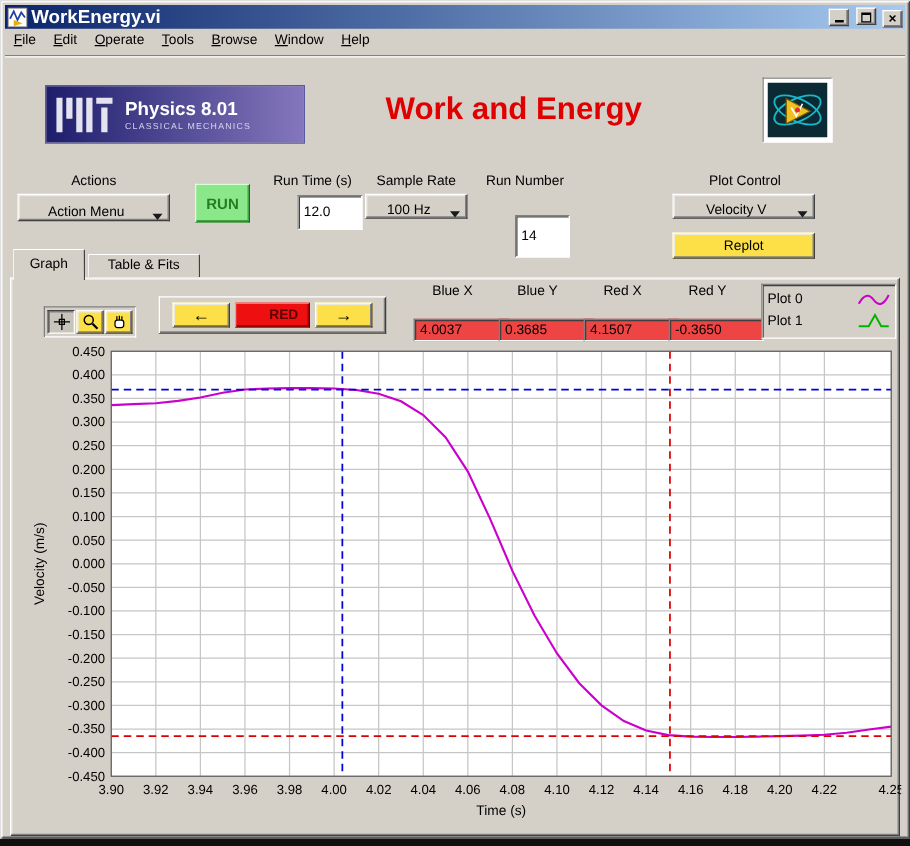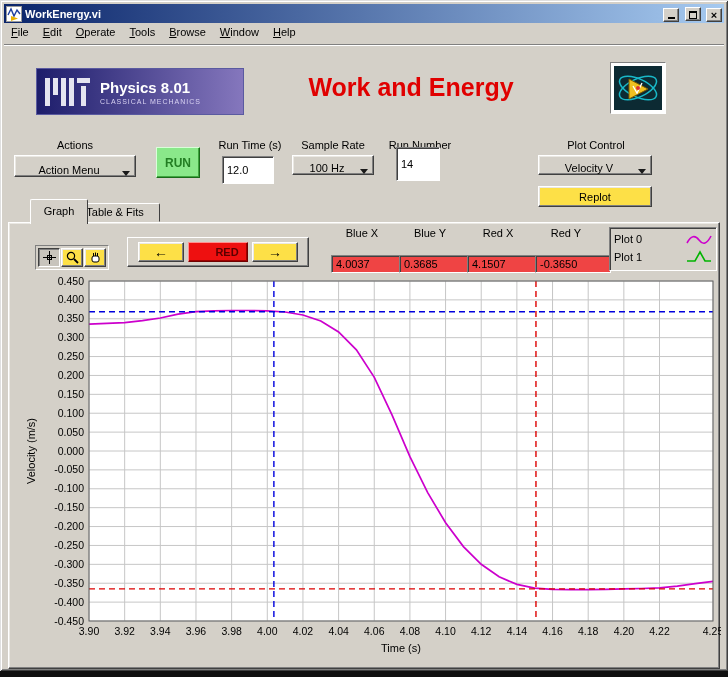--- a/index.html
+++ b/index.html
@@ -1,21 +1,21 @@
 <!DOCTYPE html>
 <html><head>
 <meta charset="utf-8">
 <style>
   html,body{margin:0;padding:0;background:#101010;font-family:"Liberation Sans",sans-serif;}
   .window{position:relative;width:728px;height:671px;background:#d4d0c8;
     box-shadow:inset 1px 1px 0 #dfdfdf,inset -1px -1px 0 #404040,inset 2px 2px 0 #fff,inset -2px -2px 0 #808080;}
   
   .titlebar{position:absolute;left:4px;top:4px;right:4px;height:19px;
     background:linear-gradient(90deg,#0a246a,#a6caf0);display:flex;align-items:center;gap:3px;padding:0 2px;box-sizing:border-box;}
-  .title-text{color:#fff;font-size:11px;font-weight:bold;flex:1;}
+  .title-text{color:#fff;font-size:15px;font-weight:bold;flex:1;}
   .winbtn{width:16px;height:14px;background:#d4d0c8;border:1px solid;border-color:#fff #404040 #404040 #fff;
     box-shadow:inset -1px -1px 0 #808080;display:inline-flex;align-items:flex-end;justify-content:center;margin-left:1px;cursor:pointer;box-sizing:border-box;}
   .glyph-min{width:7px;height:2px;background:#000;margin-bottom:2px;}
   .glyph-max{width:8px;height:8px;border:1px solid #000;border-top-width:2px;margin-bottom:1px;box-sizing:border-box;}
   .glyph-close{font-size:11px;font-weight:bold;line-height:12px;color:#000;align-self:center;}
   
   .menubar{position:absolute;left:4px;top:24px;right:4px;height:19px;display:flex;align-items:flex-start;font-size:11px;color:#000;}
   .menu-item{display:inline-block;padding:2px 7px;cursor:pointer;}
   .menu-item::first-letter{text-decoration:underline;}
   .menu-sep{position:absolute;left:4px;right:4px;top:44px;height:0;border-top:1px solid #808080;border-bottom:1px solid #fff;}
@@ -32,28 +32,28 @@
   .ctl-label{position:absolute;font-size:11px;text-align:center;color:#000;}
   .dropdown{position:absolute;display:flex;align-items:flex-end;background:#d4d0c8;border:1px solid;
     border-color:#fff #404040 #404040 #fff;box-shadow:inset -1px -1px 0 #808080,inset 1px 1px 0 #eae8e3;
     font-size:11px;padding:0 5px;box-sizing:border-box;cursor:pointer;}
   .dropdown .txt{flex:1;text-align:center;}
   .dd-arrow{width:0;height:0;border-left:4px solid transparent;border-right:4px solid transparent;border-top:5px solid #1a1a1a;margin-left:4px;}
   .run-btn{position:absolute;left:156px;top:147px;width:44px;height:31px;background:#8ae88a;border:1px solid;
     border-color:#d9ffd9 #1a6a1a #1a6a1a #d9ffd9;box-shadow:inset -1px -1px 0 #3fa63f;
     font-weight:bold;font-size:12px;color:#237e23;font-family:inherit;cursor:pointer;}
   .text-input{position:absolute;background:#fff;border:1px solid;border-color:#808080 #fff #fff #808080;
-    box-shadow:inset 1px 1px 0 #404040;font-size:11px;font-family:inherit;padding:13px 4px;box-sizing:border-box;color:#000;}
+    box-shadow:inset 1px 1px 0 #404040;font-size:11px;font-family:inherit;padding:13px 4px;box-sizing:border-box;color:#000;margin-left:16px;}
   .gray-btn{background:#fde047;border:1px solid;border-color:#fff #404040 #404040 #fff;
     box-shadow:inset -1px -1px 0 #808080,inset 1px 1px 0 #eae8e3;font-size:11px;font-family:inherit;color:#000;cursor:pointer;}
   .replot-btn{position:absolute;left:538px;top:186px;width:114px;height:21px;}
   
   .tab{position:absolute;font-size:11px;background:#d4d0c8;border:1px solid;border-color:#fff #404040 transparent #fff;
     text-align:center;cursor:pointer;border-radius:2px 2px 0 0;box-sizing:border-box;}
-  .tab-active{left:10px;top:199px;width:58px;height:25px;line-height:23px;z-index:3;border-bottom:none;margin-left:20px;}
+  .tab-active{left:10px;top:199px;width:58px;height:25px;line-height:23px;z-index:3;border-bottom:none;}
   .tab-idle{left:70px;top:203px;width:90px;height:19px;line-height:17px;z-index:1;}
   .panel{position:absolute;left:8px;top:222px;width:712px;height:447px;background:#d4d0c8;border:1px solid;
     border-color:#fff #404040 #404040 #fff;box-shadow:inset -1px -1px 0 #808080,inset 1px 1px 0 #eae8e3;box-sizing:border-box;z-index:2;}
   
   .palette{position:absolute;left:26px;top:22px;display:flex;gap:1px;padding:2px;border:1px solid;border-color:#808080 #fff #fff #808080;}
   .pal-btn{width:22px;height:19px;display:inline-flex;align-items:center;justify-content:center;padding:0;}
   .pal-btn.pressed{border-color:#404040 #fff #fff #404040;box-shadow:inset 1px 1px 0 #808080;background:#c8c4bc;}
   .cursor-group{position:absolute;left:118px;top:14px;width:182px;height:30px;border:1px solid;
     border-color:#fff #404040 #404040 #fff;box-shadow:inset -1px -1px 0 #808080;display:flex;align-items:center;justify-content:center;gap:4px;box-sizing:border-box;}
   .arrow-btn{width:46px;height:20px;font-size:14px;font-weight:bold;line-height:16px;}
@@ -148,21 +148,21 @@
   <div class="ctl-label" style="left:212px;top:139px;width:76px;">Run Time (s)</div>
   <input class="text-input" style="left: 222px; top: 156px; width: 52px; height: 18px;" value="12.0">
 
   <div class="ctl-label" style="left:288px;top:139px;width:90px;">Sample Rate</div>
   <div class="dropdown" style="left:292px;top:155px;width:82px;height:20px;">
     <span class="txt">100 Hz</span>
     <span class="dd-arrow"></span>
   </div>
 
   <div class="ctl-label" style="left:378px;top:139px;width:84px;">Run Number</div>
-  <input class="text-input" style="left: 396px; top: 147px; width: 44px; height: 34px;" value="14">
+  <input class="text-input" style="left: 396px; top: 172px; width: 44px; height: 34px;" value="14">
 
   <div class="ctl-label" style="left:544px;top:139px;width:104px;">Plot Control</div>
   <div class="dropdown" style="left:538px;top:155px;width:114px;height:20px;">
     <span class="txt">Velocity V</span>
     <span class="dd-arrow"></span>
   </div>
   <button class="gray-btn replot-btn">Replot</button>
 
   <div class="tab tab-active">Graph</div>
   <div class="tab tab-idle">Table &amp; Fits</div>

